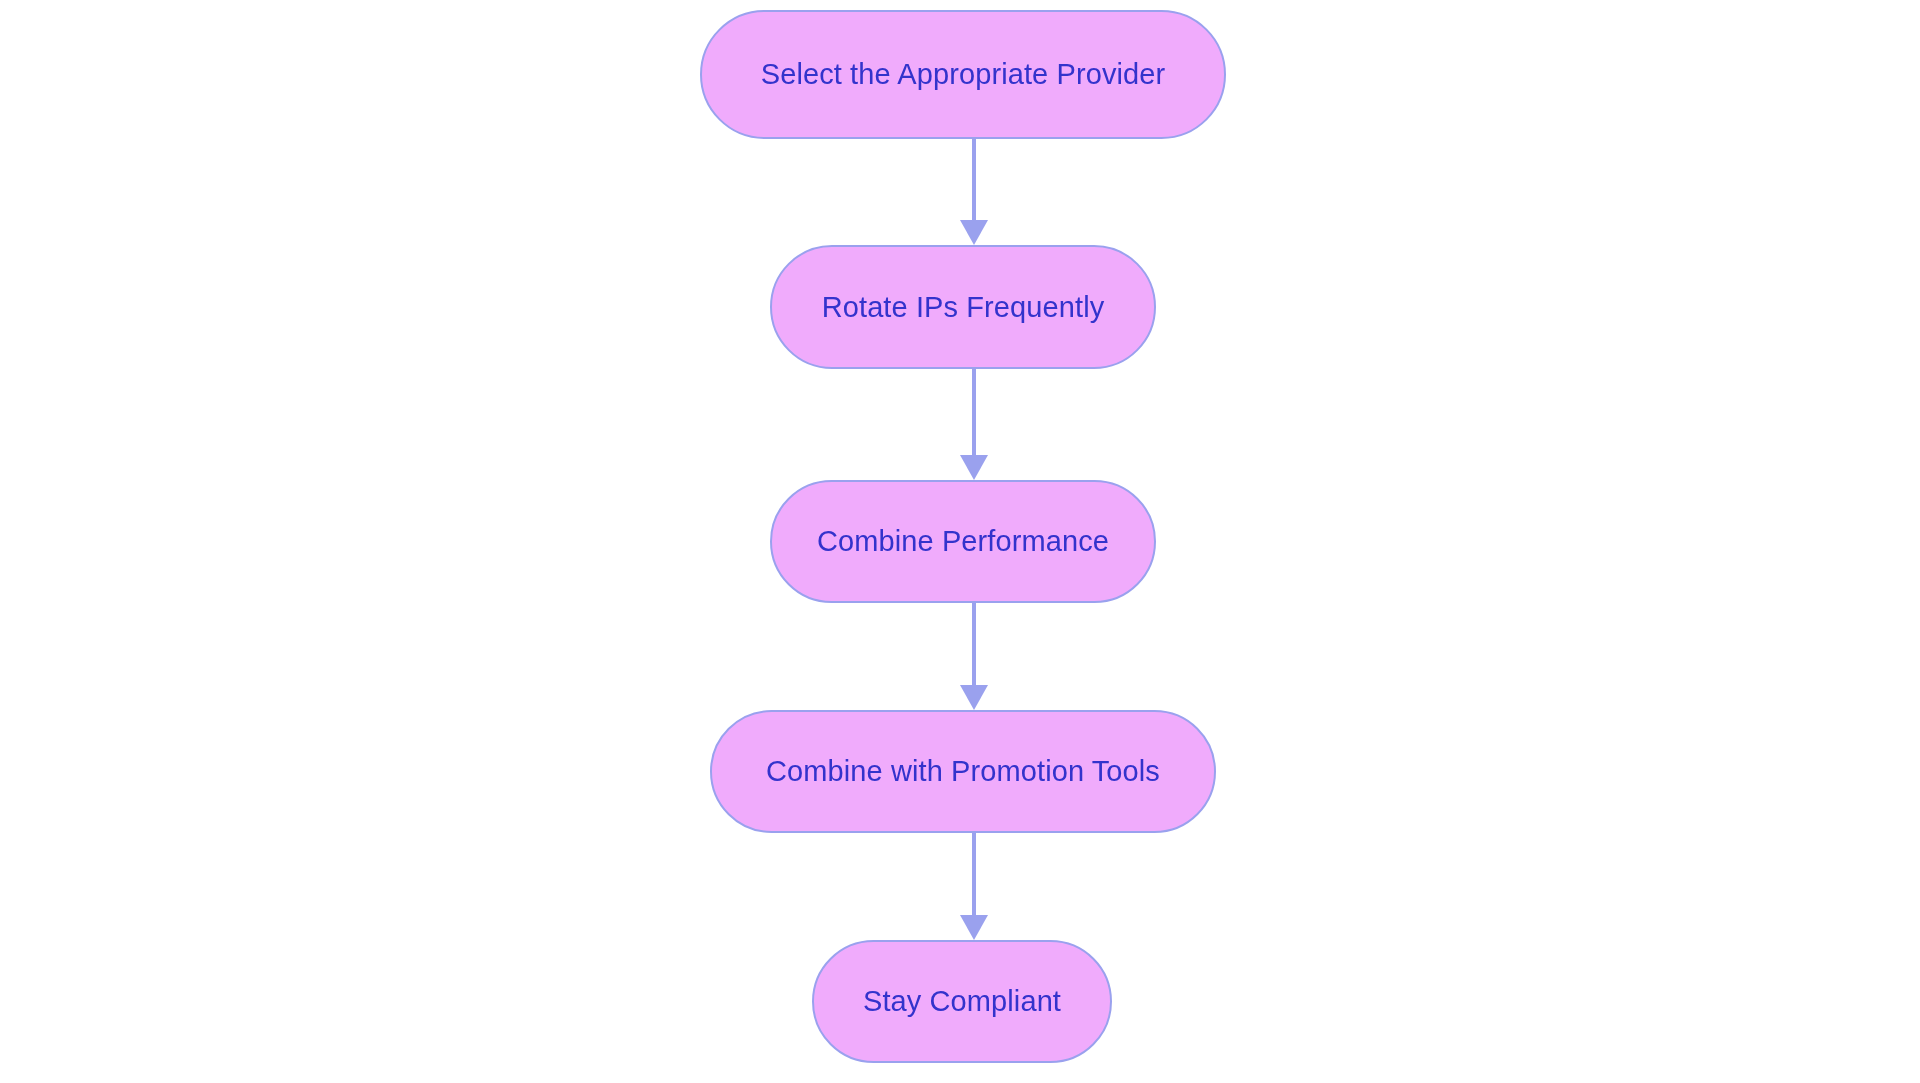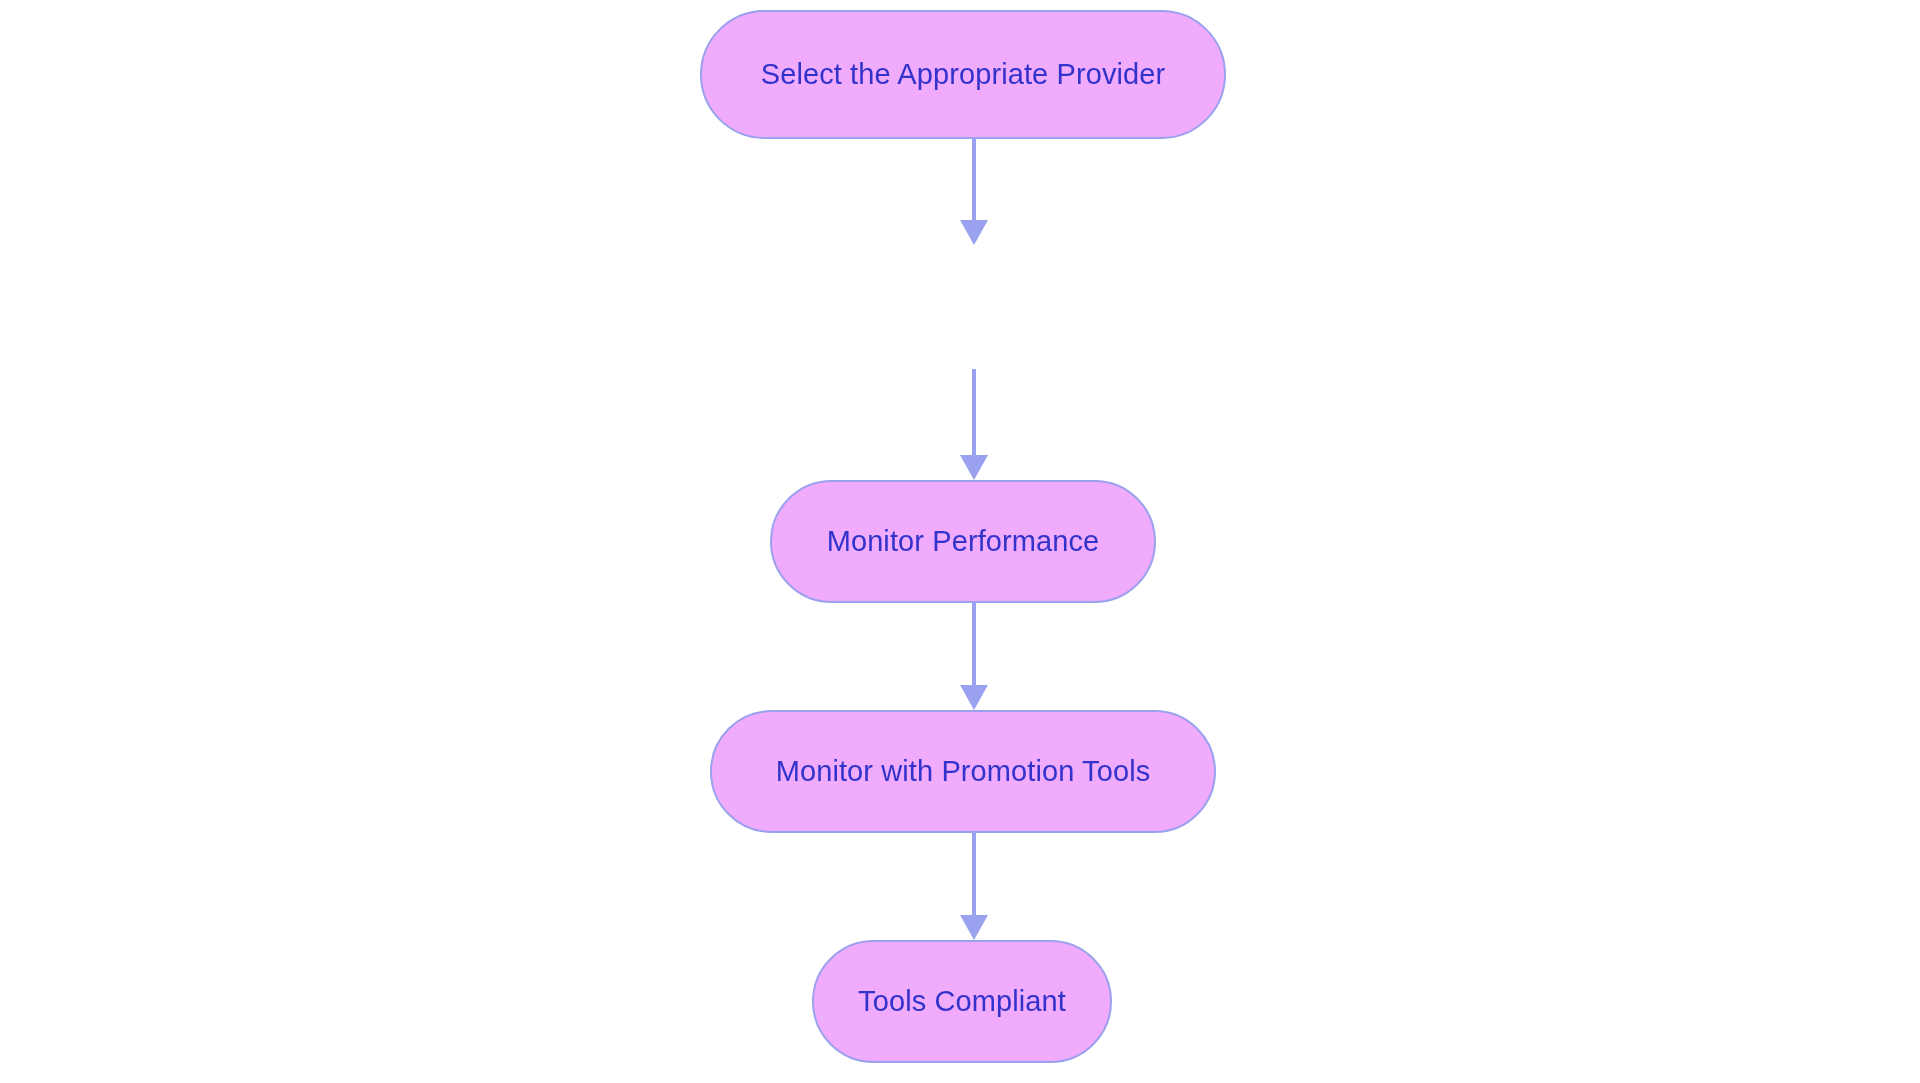--- a/index.html
+++ b/index.html
@@ -100,41 +100,44 @@
 
   <div class="node" id="node-0">
     <span class="node-label">Select the Appropriate Provider</span>
   </div>
 
   <div class="connector" id="connector-0">
     <div class="stem"></div>
     <div class="arrowhead"></div>
   </div>
 
+  <div class="node" id="node-1">
+    <span class="node-label">Rotate IPs Frequently</span>
+  </div>
 
   <div class="connector" id="connector-1">
     <div class="stem"></div>
     <div class="arrowhead"></div>
   </div>
 
   <div class="node" id="node-2">
-    <span class="node-label">Monitor Performance</span>
+    <span class="node-label">Combine Performance</span>
   </div>
 
   <div class="connector" id="connector-2">
     <div class="stem"></div>
     <div class="arrowhead"></div>
   </div>
 
   <div class="node" id="node-3">
-    <span class="node-label">Monitor with Promotion Tools</span>
+    <span class="node-label">Combine with Promotion Tools</span>
   </div>
 
   <div class="connector" id="connector-3">
     <div class="stem"></div>
     <div class="arrowhead"></div>
   </div>
 
   <div class="node" id="node-4">
-    <span class="node-label">Tools Compliant</span>
+    <span class="node-label">Stay Compliant</span>
   </div>
 
 </div>
 
 </body></html>

